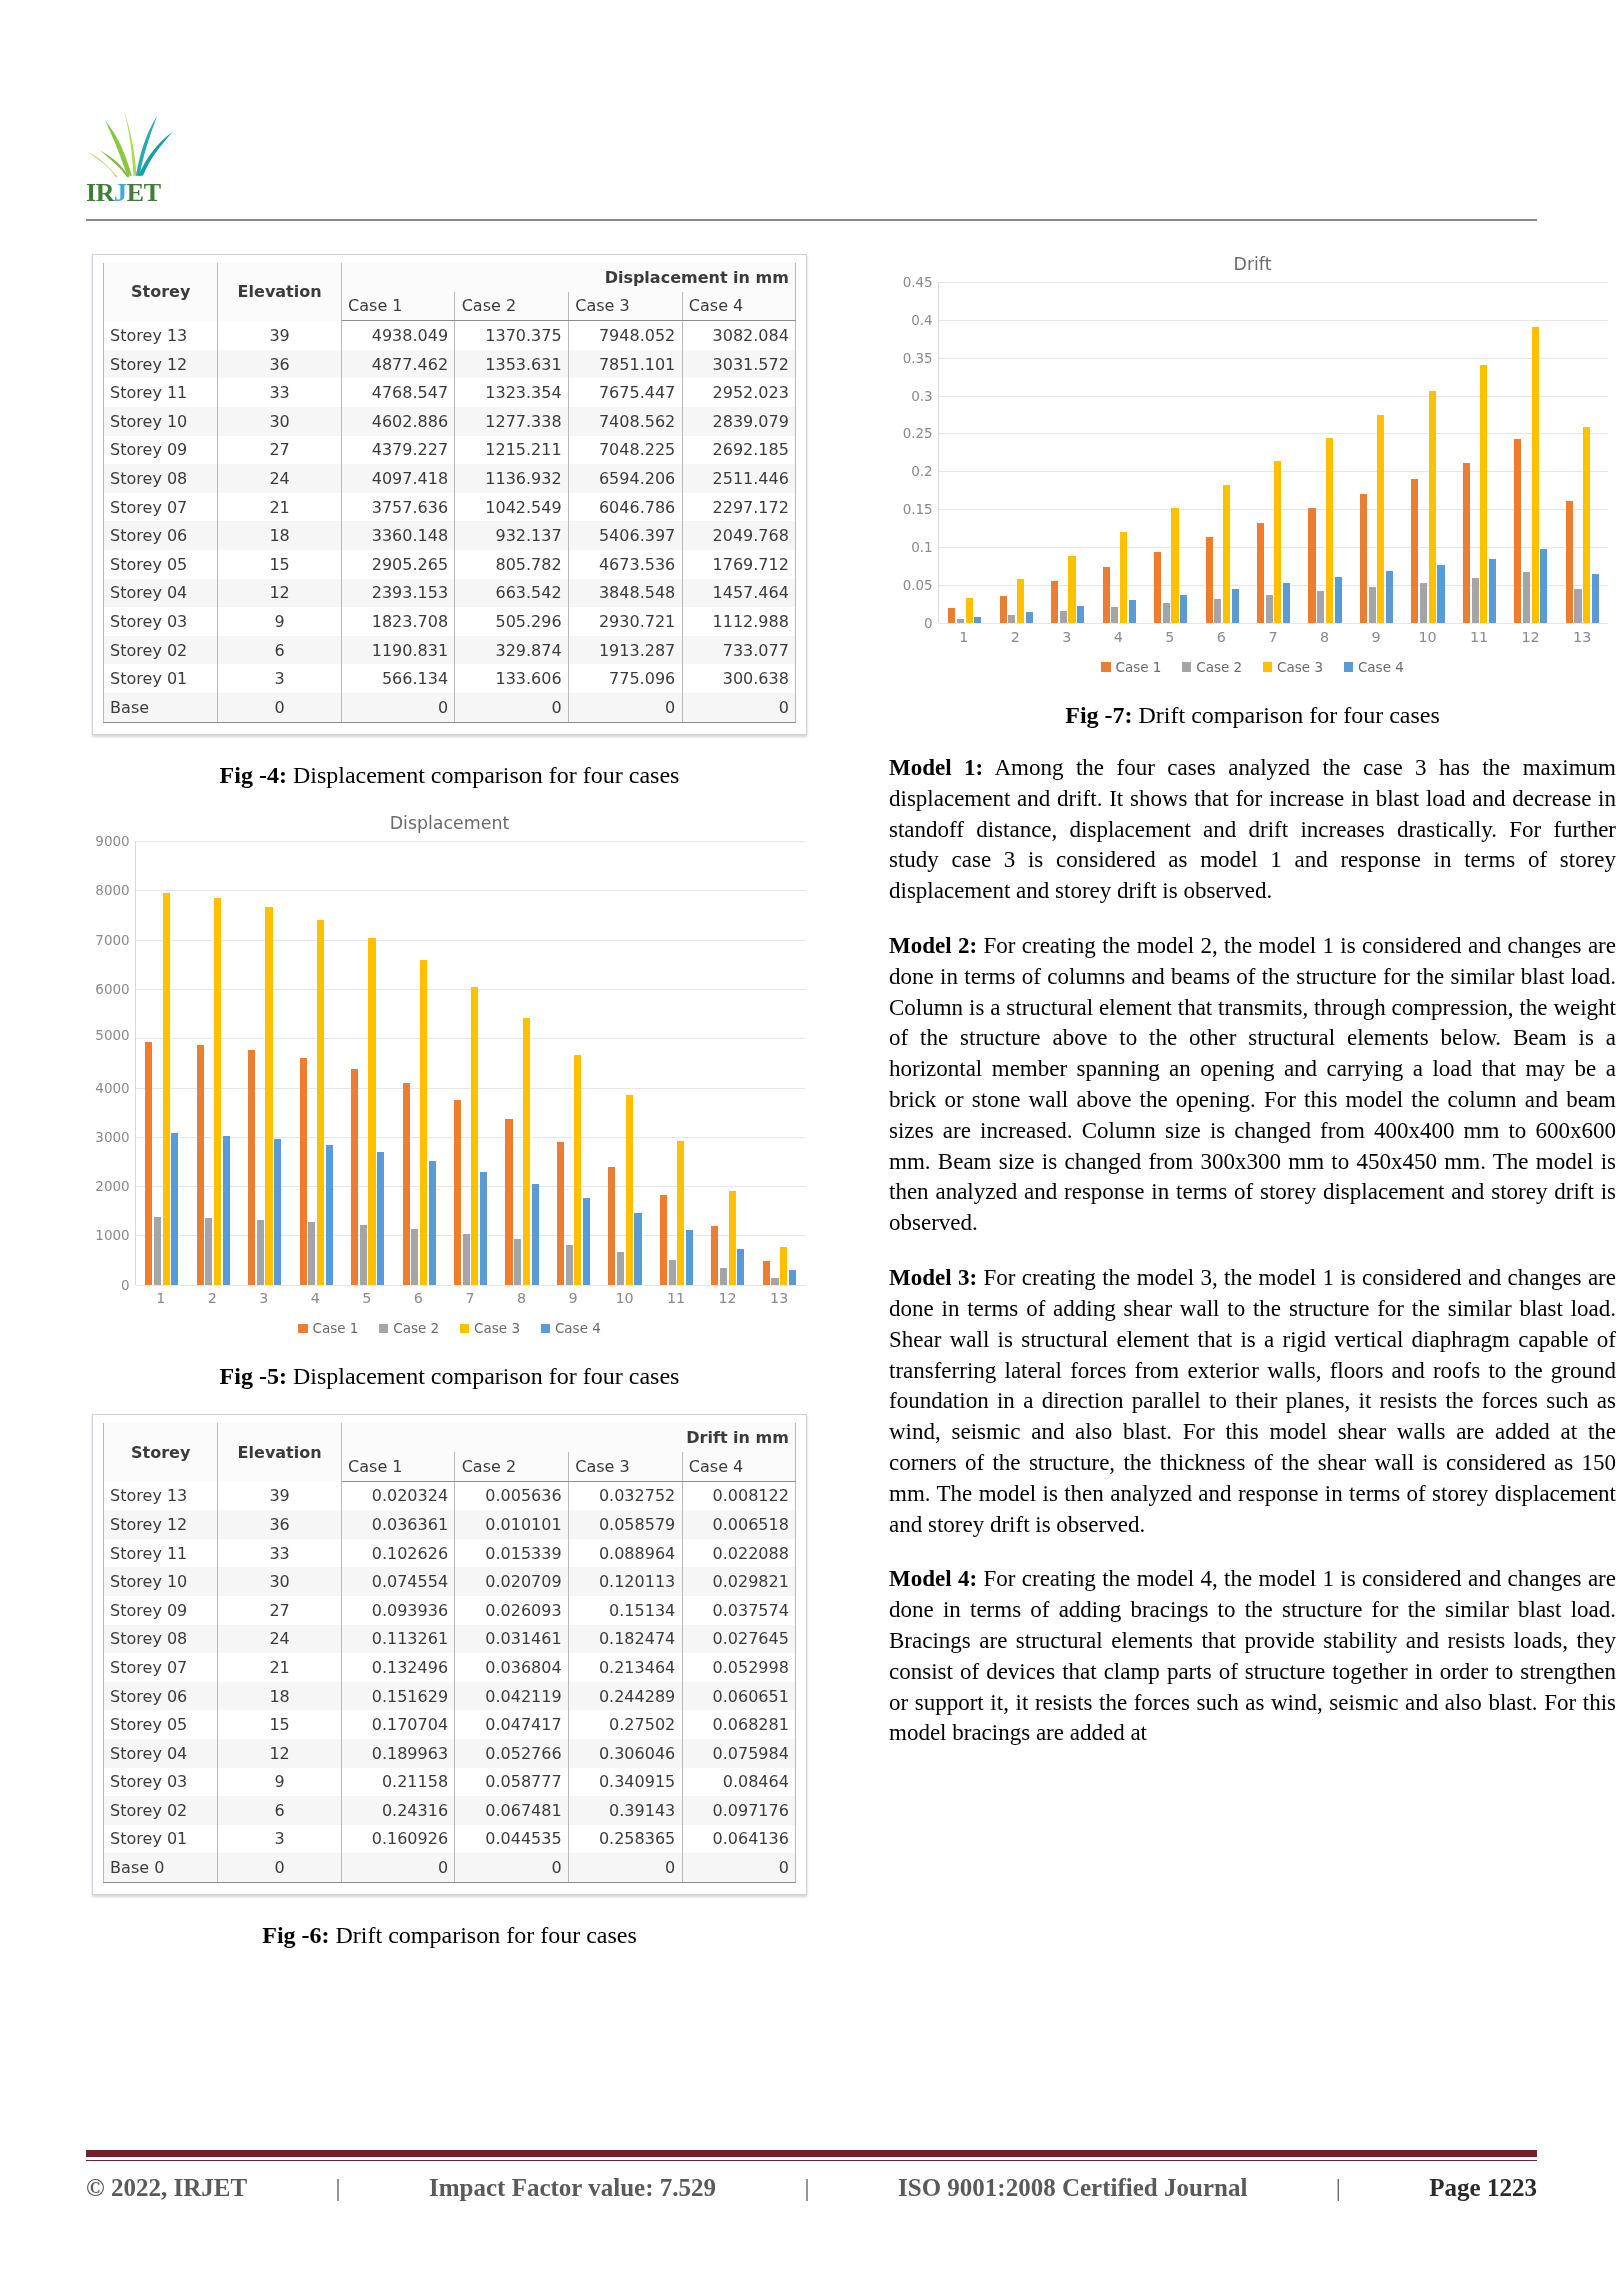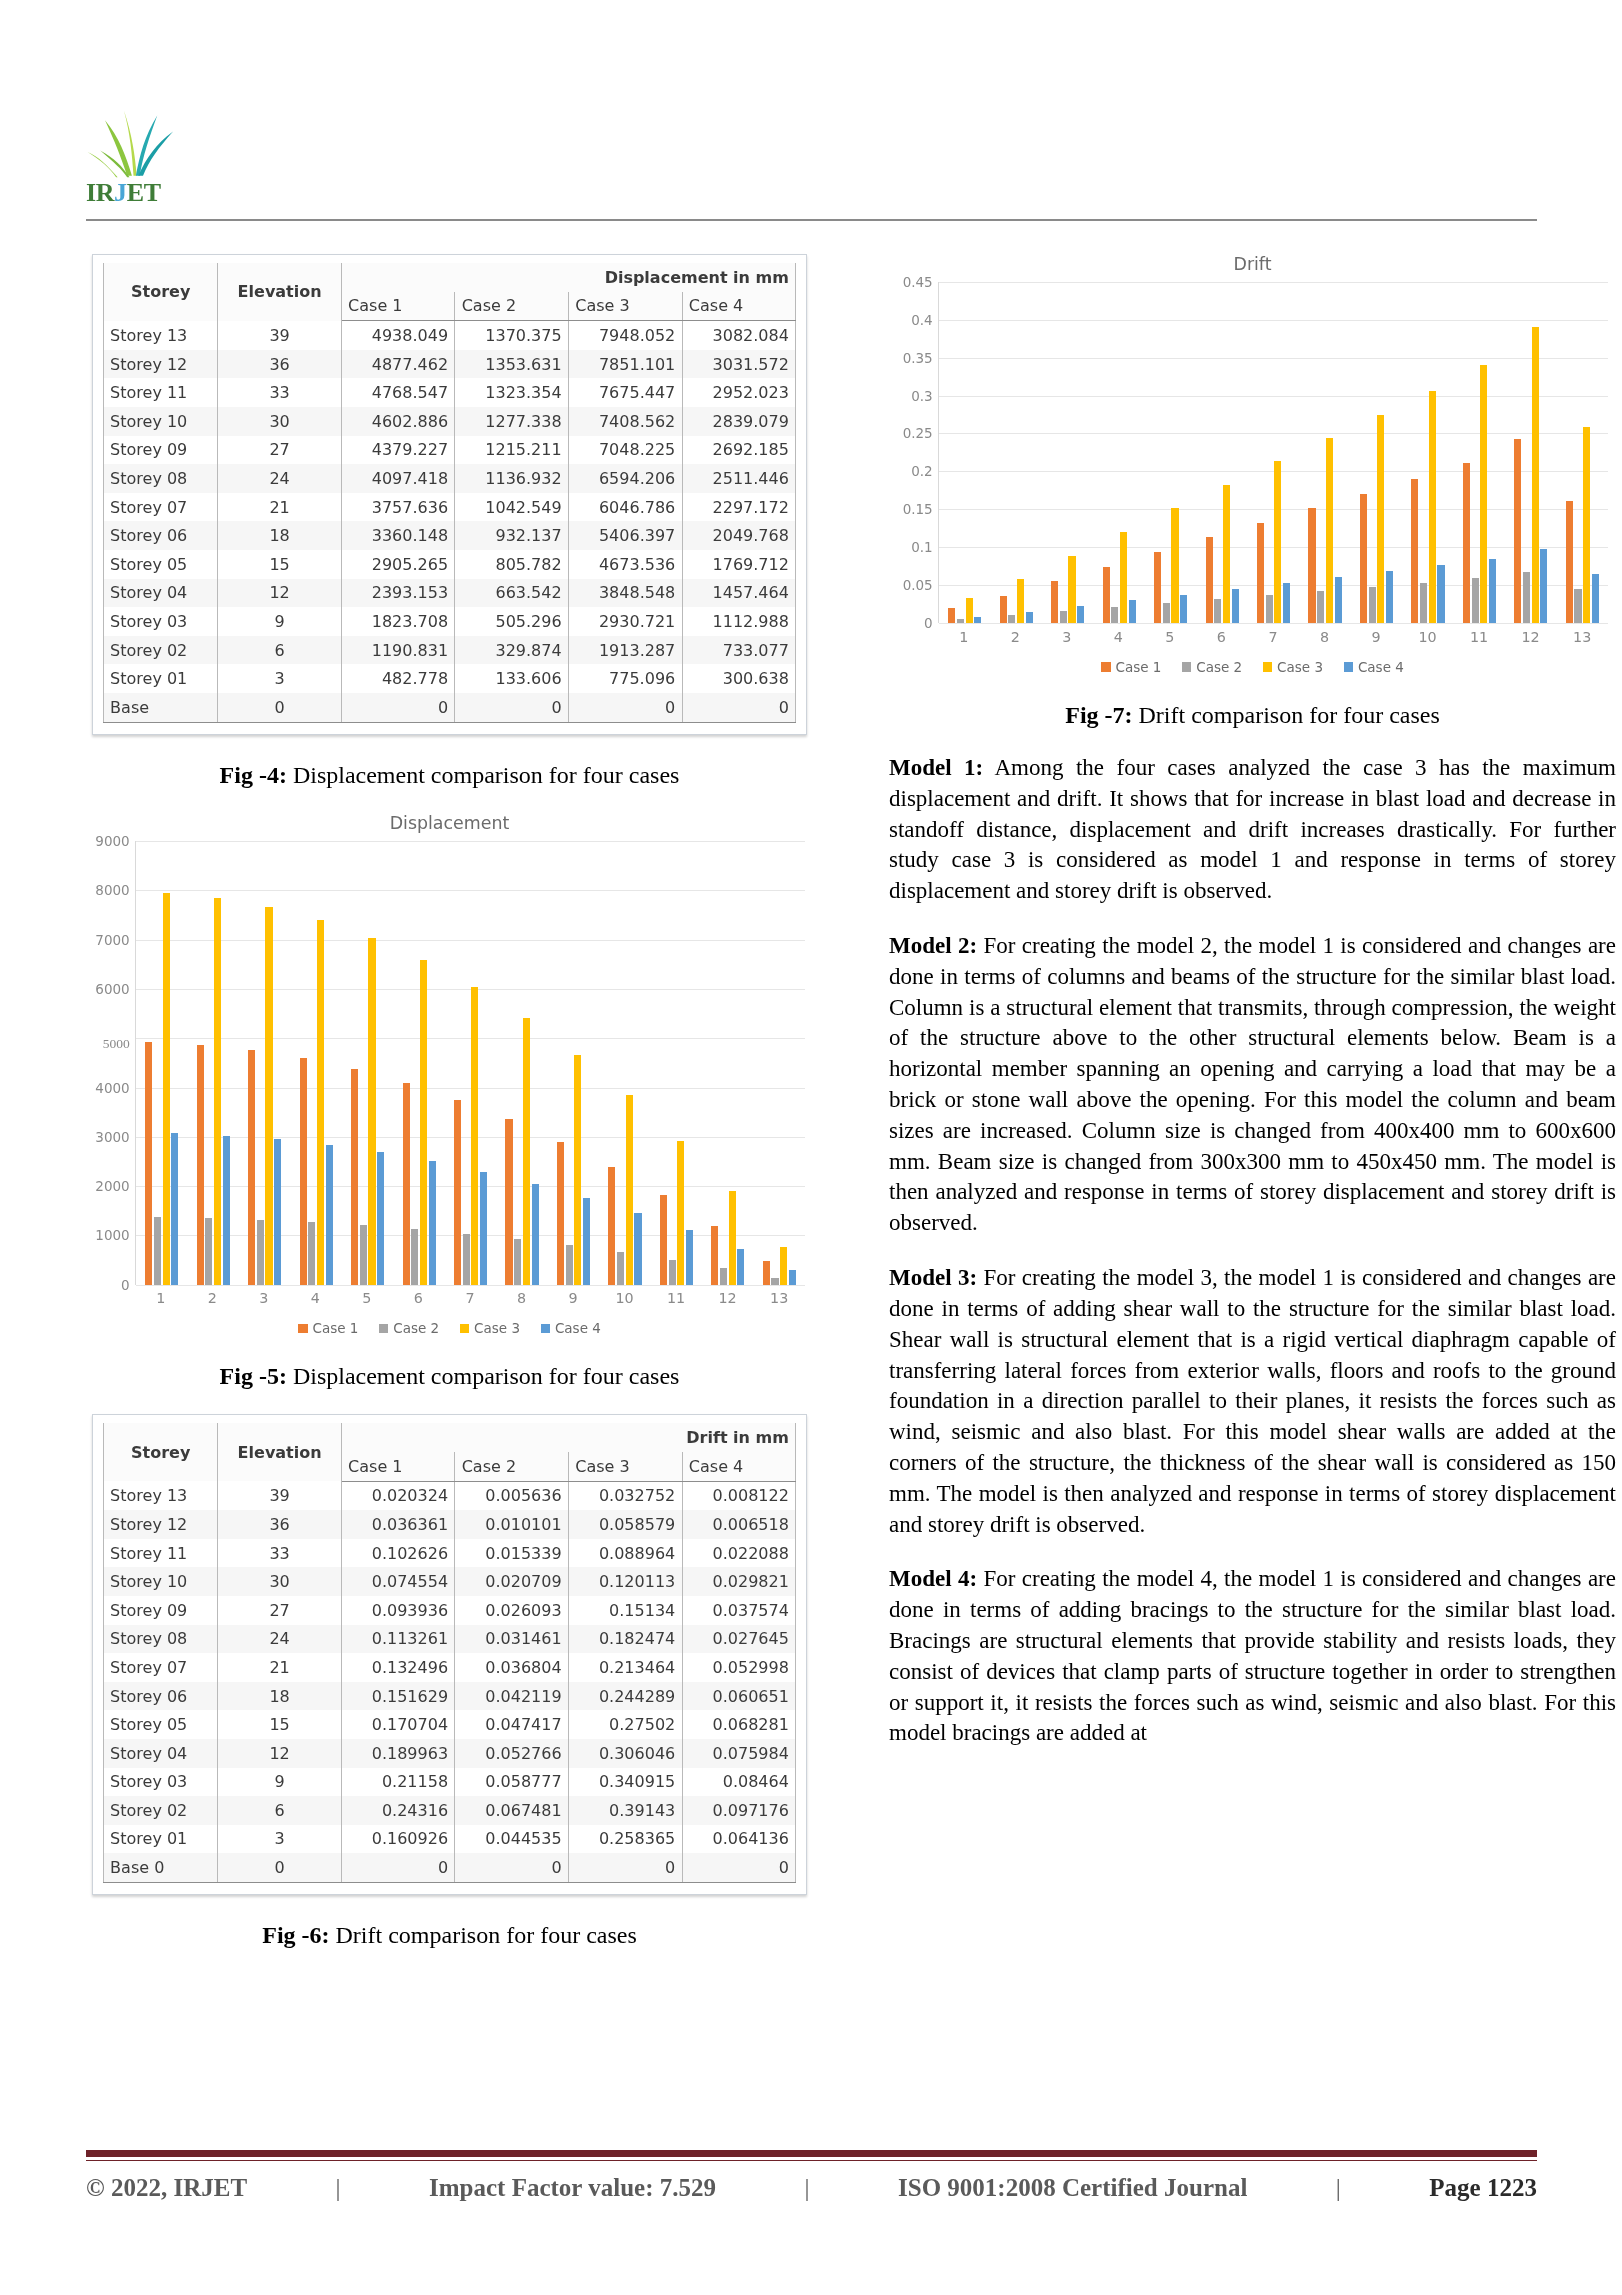--- a/index.html
+++ b/index.html
@@ -397,21 +397,21 @@
                 <td class="lbl">Storey 02</td>
                 <td class="ctr">6</td>
                 <td class="num">1190.831</td>
                 <td class="num">329.874</td>
                 <td class="num">1913.287</td>
                 <td class="num">733.077</td>
               </tr>
               <tr>
                 <td class="lbl">Storey 01</td>
                 <td class="ctr">3</td>
-                <td class="num">482.778</td>
+                <td class="num">566.134</td>
                 <td class="num">133.606</td>
                 <td class="num">775.096</td>
                 <td class="num">300.638</td>
               </tr>
               <tr>
                 <td class="lbl">Base</td>
                 <td class="ctr">0</td>
                 <td class="num">0</td>
                 <td class="num">0</td>
                 <td class="num">0</td>
@@ -432,21 +432,21 @@
             <span class="ytick" style="top: 444px;">0</span>
             <div class="gridline" style="top: 394px;"></div>
             <span class="ytick" style="top: 394px;">1000</span>
             <div class="gridline" style="top: 345px;"></div>
             <span class="ytick" style="top: 345px;">2000</span>
             <div class="gridline" style="top: 296px;"></div>
             <span class="ytick" style="top: 296px;">3000</span>
             <div class="gridline" style="top: 247px;"></div>
             <span class="ytick" style="top: 247px;">4000</span>
             <div class="gridline" style="top: 197px;"></div>
-            <span class="ytick" style="top: 203px; font-family: Liberation Serif, serif;">5000</span>
+            <span class="ytick" style="top: 194px;">5000</span>
             <div class="gridline" style="top: 148px;"></div>
             <span class="ytick" style="top: 148px;">6000</span>
             <div class="gridline" style="top: 99px;"></div>
             <span class="ytick" style="top: 99px;">7000</span>
             <div class="gridline" style="top: 49px;"></div>
             <span class="ytick" style="top: 49px;">8000</span>
             <div class="gridline" style="top: 0px;"></div>
             <span class="ytick" style="top: 0px;">9000</span>
             <div class="bars">
               <div class="group">

